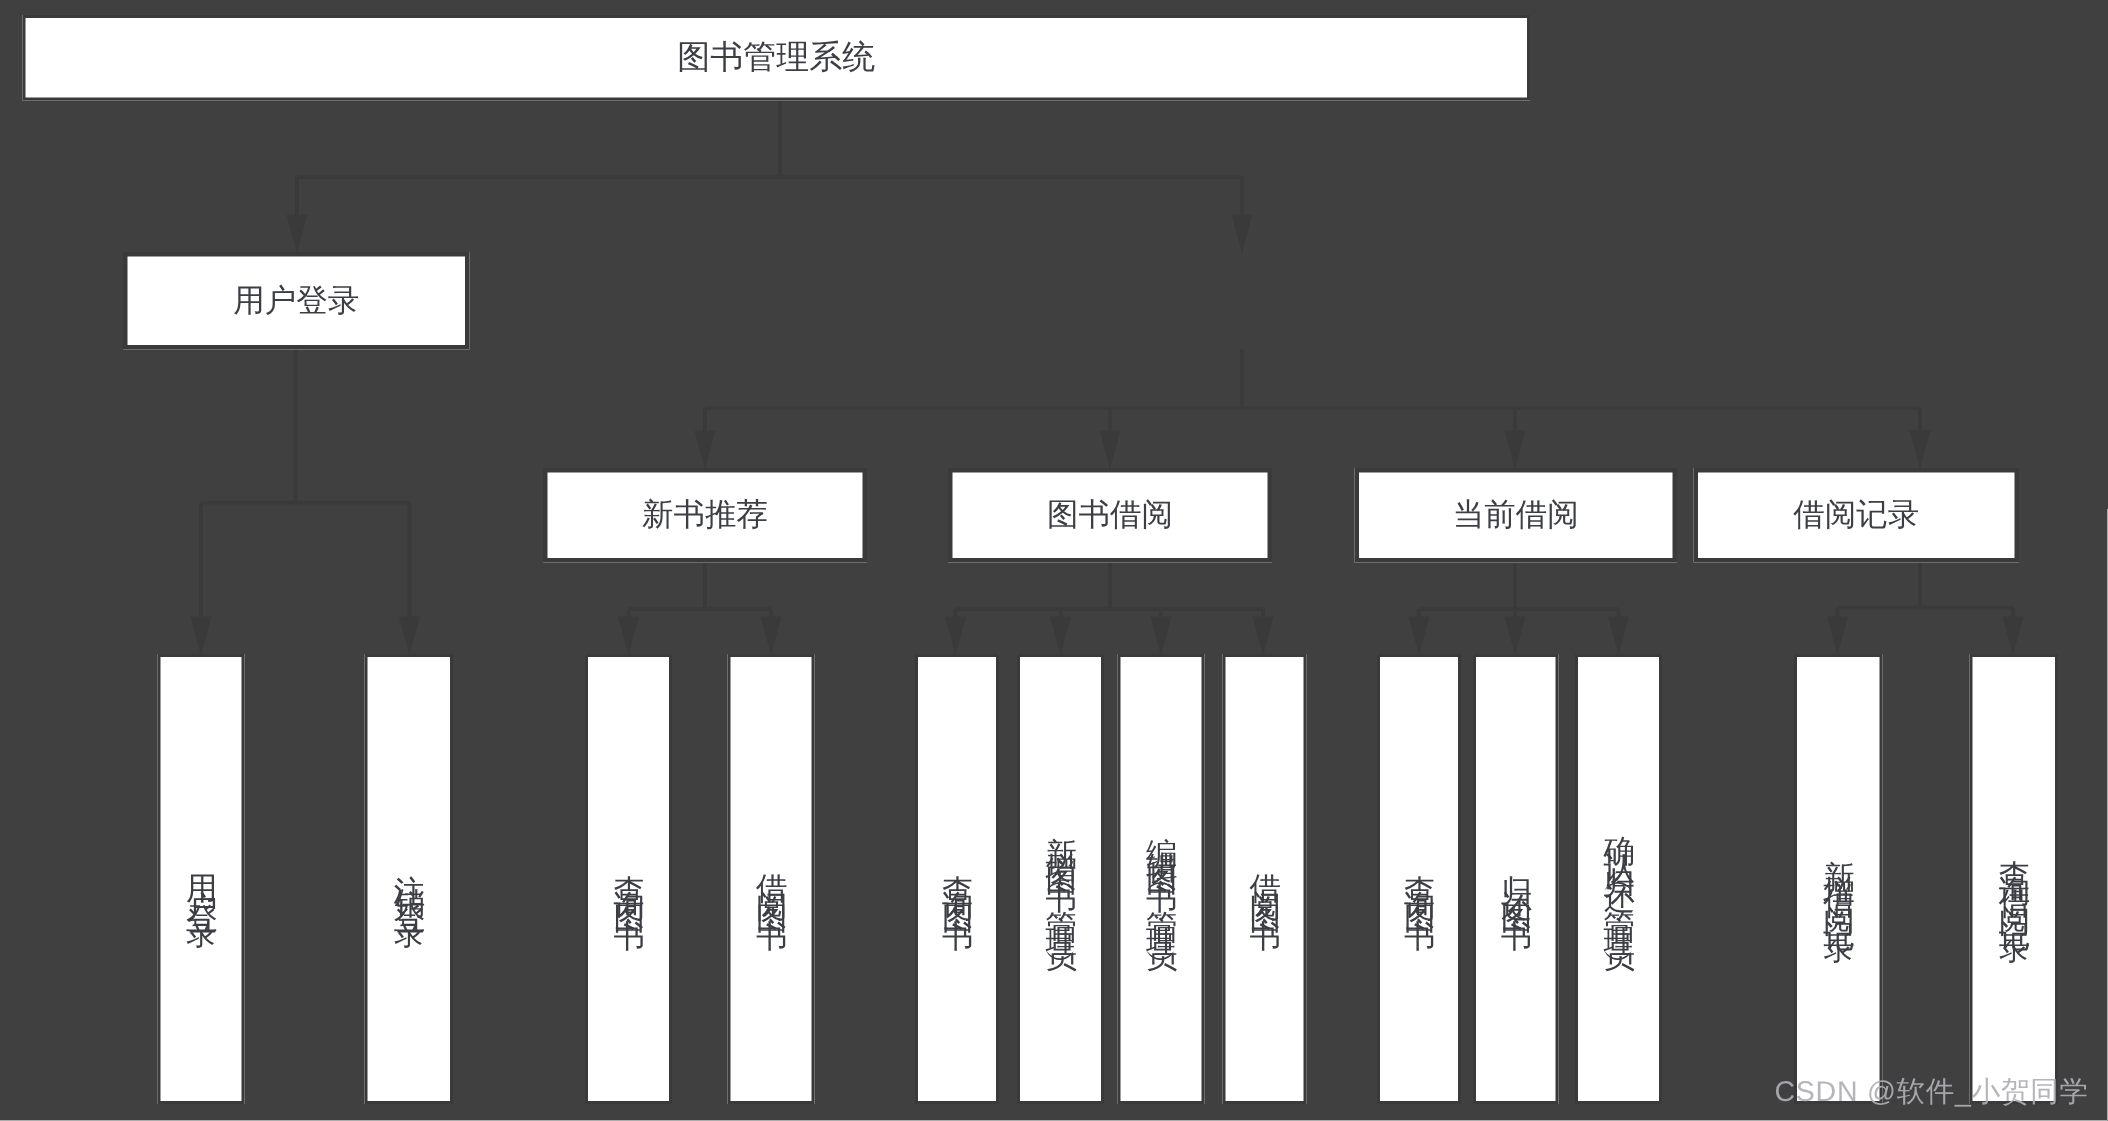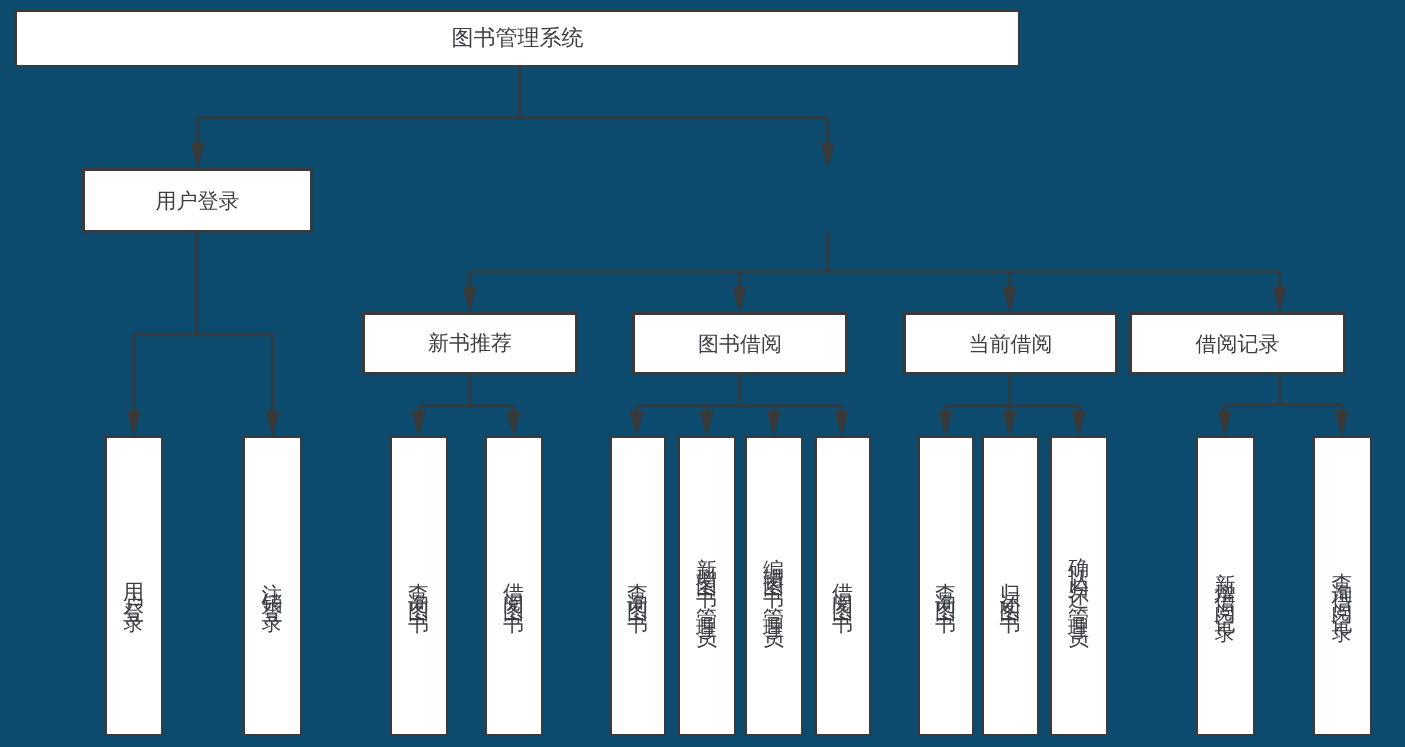--- a/index.html
+++ b/index.html
@@ -5,21 +5,21 @@
   html, body {
     margin: 0;
     padding: 0;
     background: #ffffff;
     font-family: "Liberation Sans", "DejaVu Sans", sans-serif;
   }
   .canvas {
     position: relative;
     width: 1405px;
     height: 747px;
-    background: #0c4a6e;
+    background: #404040;
     overflow: hidden;
   }
   .connectors {
     position: absolute;
     left: 0;
     top: 0;
     width: 1405px;
     height: 747px;
     pointer-events: none;
   }
@@ -106,21 +106,21 @@
   </svg>
 
   <div class="box root-box" style="left:15px; top:10px; width:1005px; height:57px;">
     <span>图书管理系统</span>
   </div>
 
   <div class="box l2-box" style="left:82px; top:168px; width:231px; height:65px;">
     <span>用户登录</span>
   </div>
 
-  <div class="box l3-box" style="left:362px; top:312px; width:216px; height:63px;font-family:Liberation Serif, serif;">
+  <div class="box l3-box" style="left:362px; top:312px; width:216px; height:63px;">
     <span>新书推荐</span>
   </div>
   <div class="box l3-box" style="left:632px; top:312px; width:216px; height:63px;">
     <span>图书借阅</span>
   </div>
   <div class="box l3-box" style="left:903px; top:312px; width:215px; height:63px;text-align:center;">
     <span>当前借阅</span>
   </div>
   <div class="box l3-box" style="left:1129px; top:312px; width:217px; height:63px;">
     <span>借阅记录</span>
@@ -163,14 +163,15 @@
     <span class="v-text">确认归还（管理员）</span>
   </div>
 
   <div class="box leaf-box" style="left:1196px; top:436px; width:59px; height:300px;">
     <span class="v-text">新增借阅记录</span>
   </div>
   <div class="box leaf-box" style="left:1313px; top:436px; width:59px; height:300px;">
     <span class="v-text">查询借阅记录</span>
   </div>
 
+  <div class="watermark">CSDN @软件_小贺同学</div>
 
 </div>
 
 </body></html>

